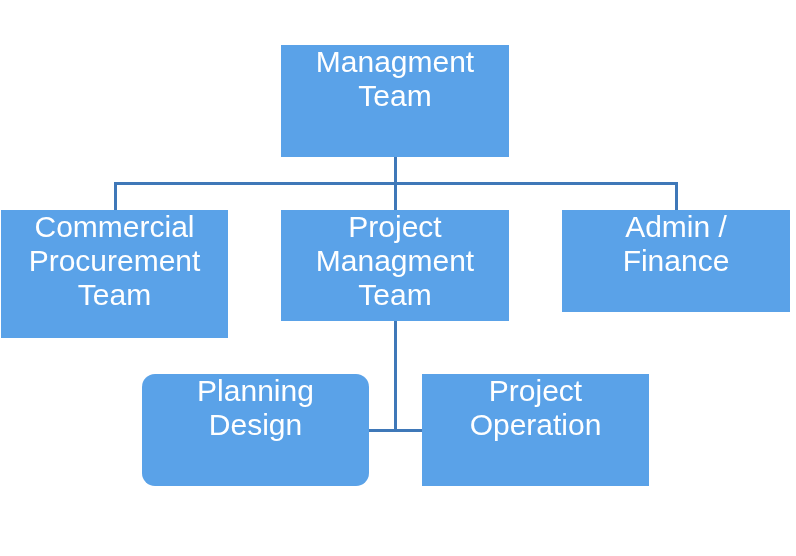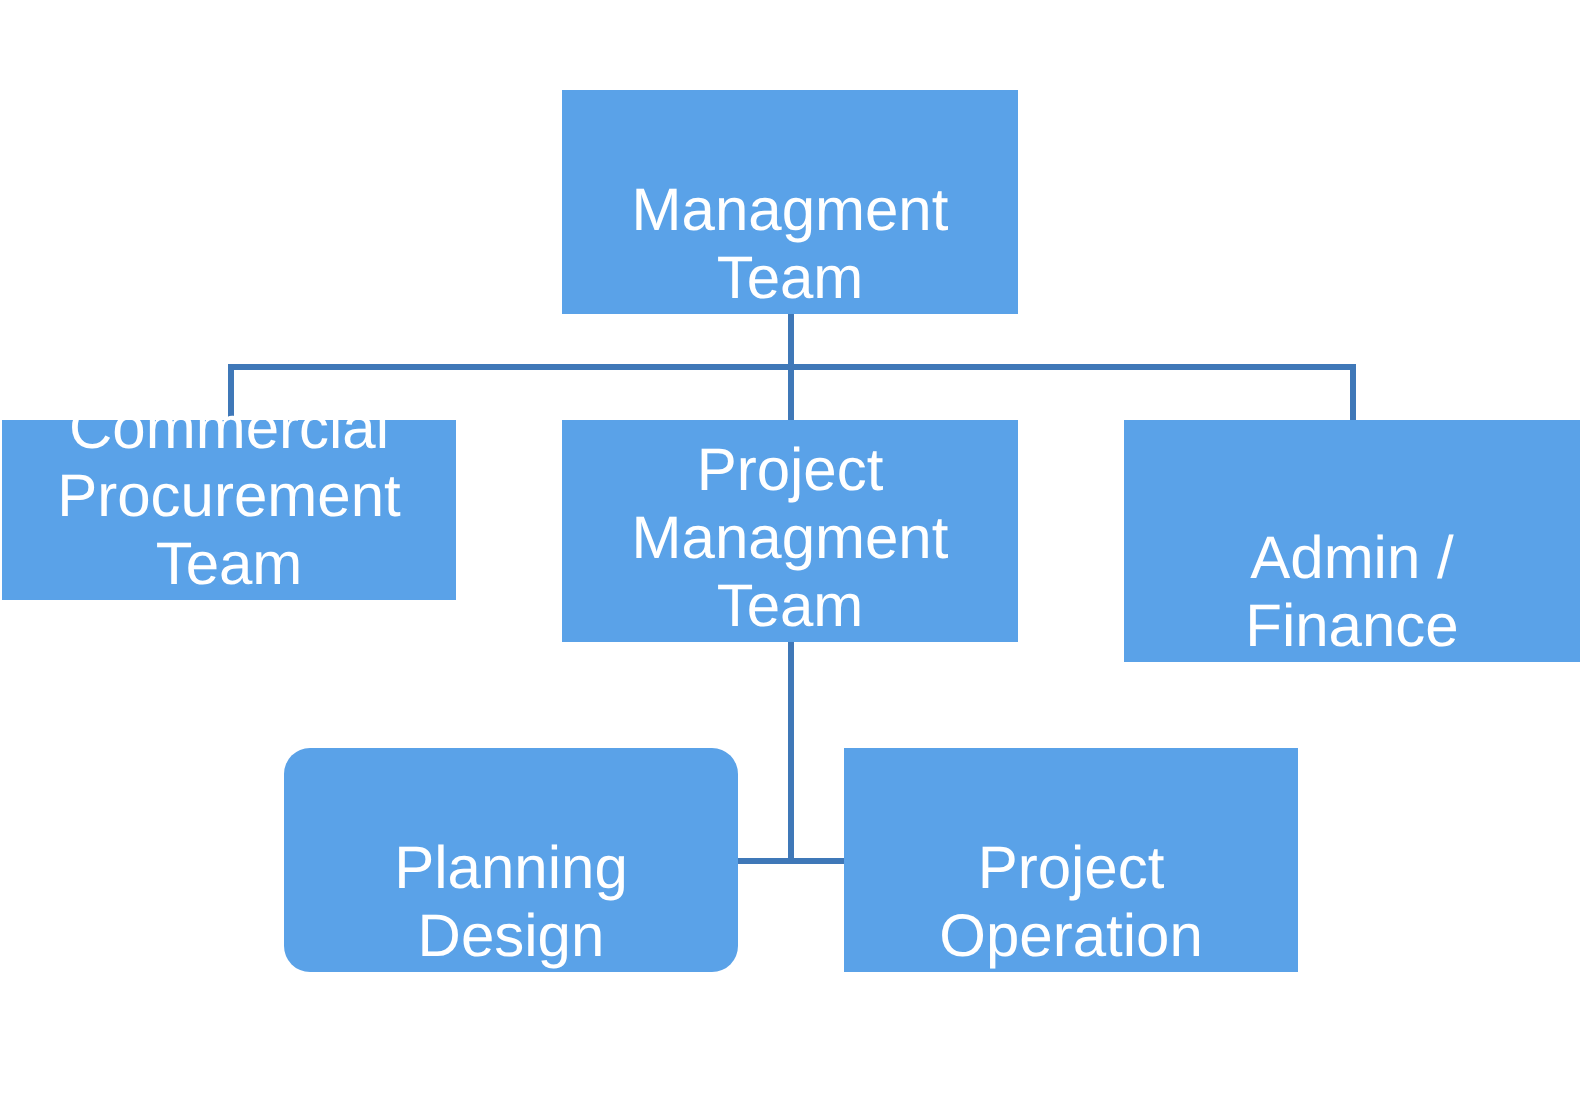--- a/index.html
+++ b/index.html
@@ -1,50 +1,50 @@
 <!DOCTYPE html>
 <html><head>
 <meta charset="utf-8">
 <style>
   html, body { margin:0; padding:0; background:#ffffff; }
   body { width:796px; height:556px; position:relative; overflow:hidden;
          font-family:"Liberation Sans", sans-serif; }
   .box { position:absolute; background:#5aa2e8; color:#ffffff;
-         display:flex; align-items:flex-end; justify-content:center; text-align:center;
+         display:flex; align-items:flex-start; justify-content:center; text-align:center;
          font-size:30px; line-height:34px; }
   .box .lbl { white-space:pre-line; }
   .line { position:absolute; background:#3f78b8; }
   .h { height:3px; }
   .v { width:3px; }
 </style>
 </head>
 <body>
 
 <div class="line v" style="left:394px; top:157px; height:53px;"></div>
 <div class="line h" style="left:114px; top:182px; width:564px;"></div>
 <div class="line v" style="left:114px; top:182px; height:28px;"></div>
 <div class="line v" style="left:675px; top:182px; height:28px;"></div>
 <div class="line v" style="left:394px; top:321px; height:111px;"></div>
 <div class="line h" style="left:369px; top:429px; width:53px;"></div>
 
 <div class="box" style="left:281px; top:45px; width:228px; height:112px;">
   <span class="lbl">Managment
 Team</span>
 </div>
-<div class="box" style="left:1px; top:210px; width:227px; height:90px;">
+<div class="box" style="left:1px; top:210px; width:227px; height:128px;">
   <span class="lbl">Commercial
 Procurement
 Team</span>
 </div>
 <div class="box" style="left:281px; top:210px; width:228px; height:111px;">
   <span class="lbl">Project
 Managment
 Team</span>
 </div>
-<div class="box" style="left:562px; top:210px; width:228px; height:121px;">
+<div class="box" style="left:562px; top:210px; width:228px; height:102px;">
   <span class="lbl">Admin /
 Finance</span>
 </div>
 <div class="box" style="left:142px; top:374px; width:227px; height:112px;border-radius:13px;">
   <span class="lbl">Planning
 Design</span>
 </div>
 <div class="box" style="left:422px; top:374px; width:227px; height:112px;">
   <span class="lbl">Project
 Operation</span>

